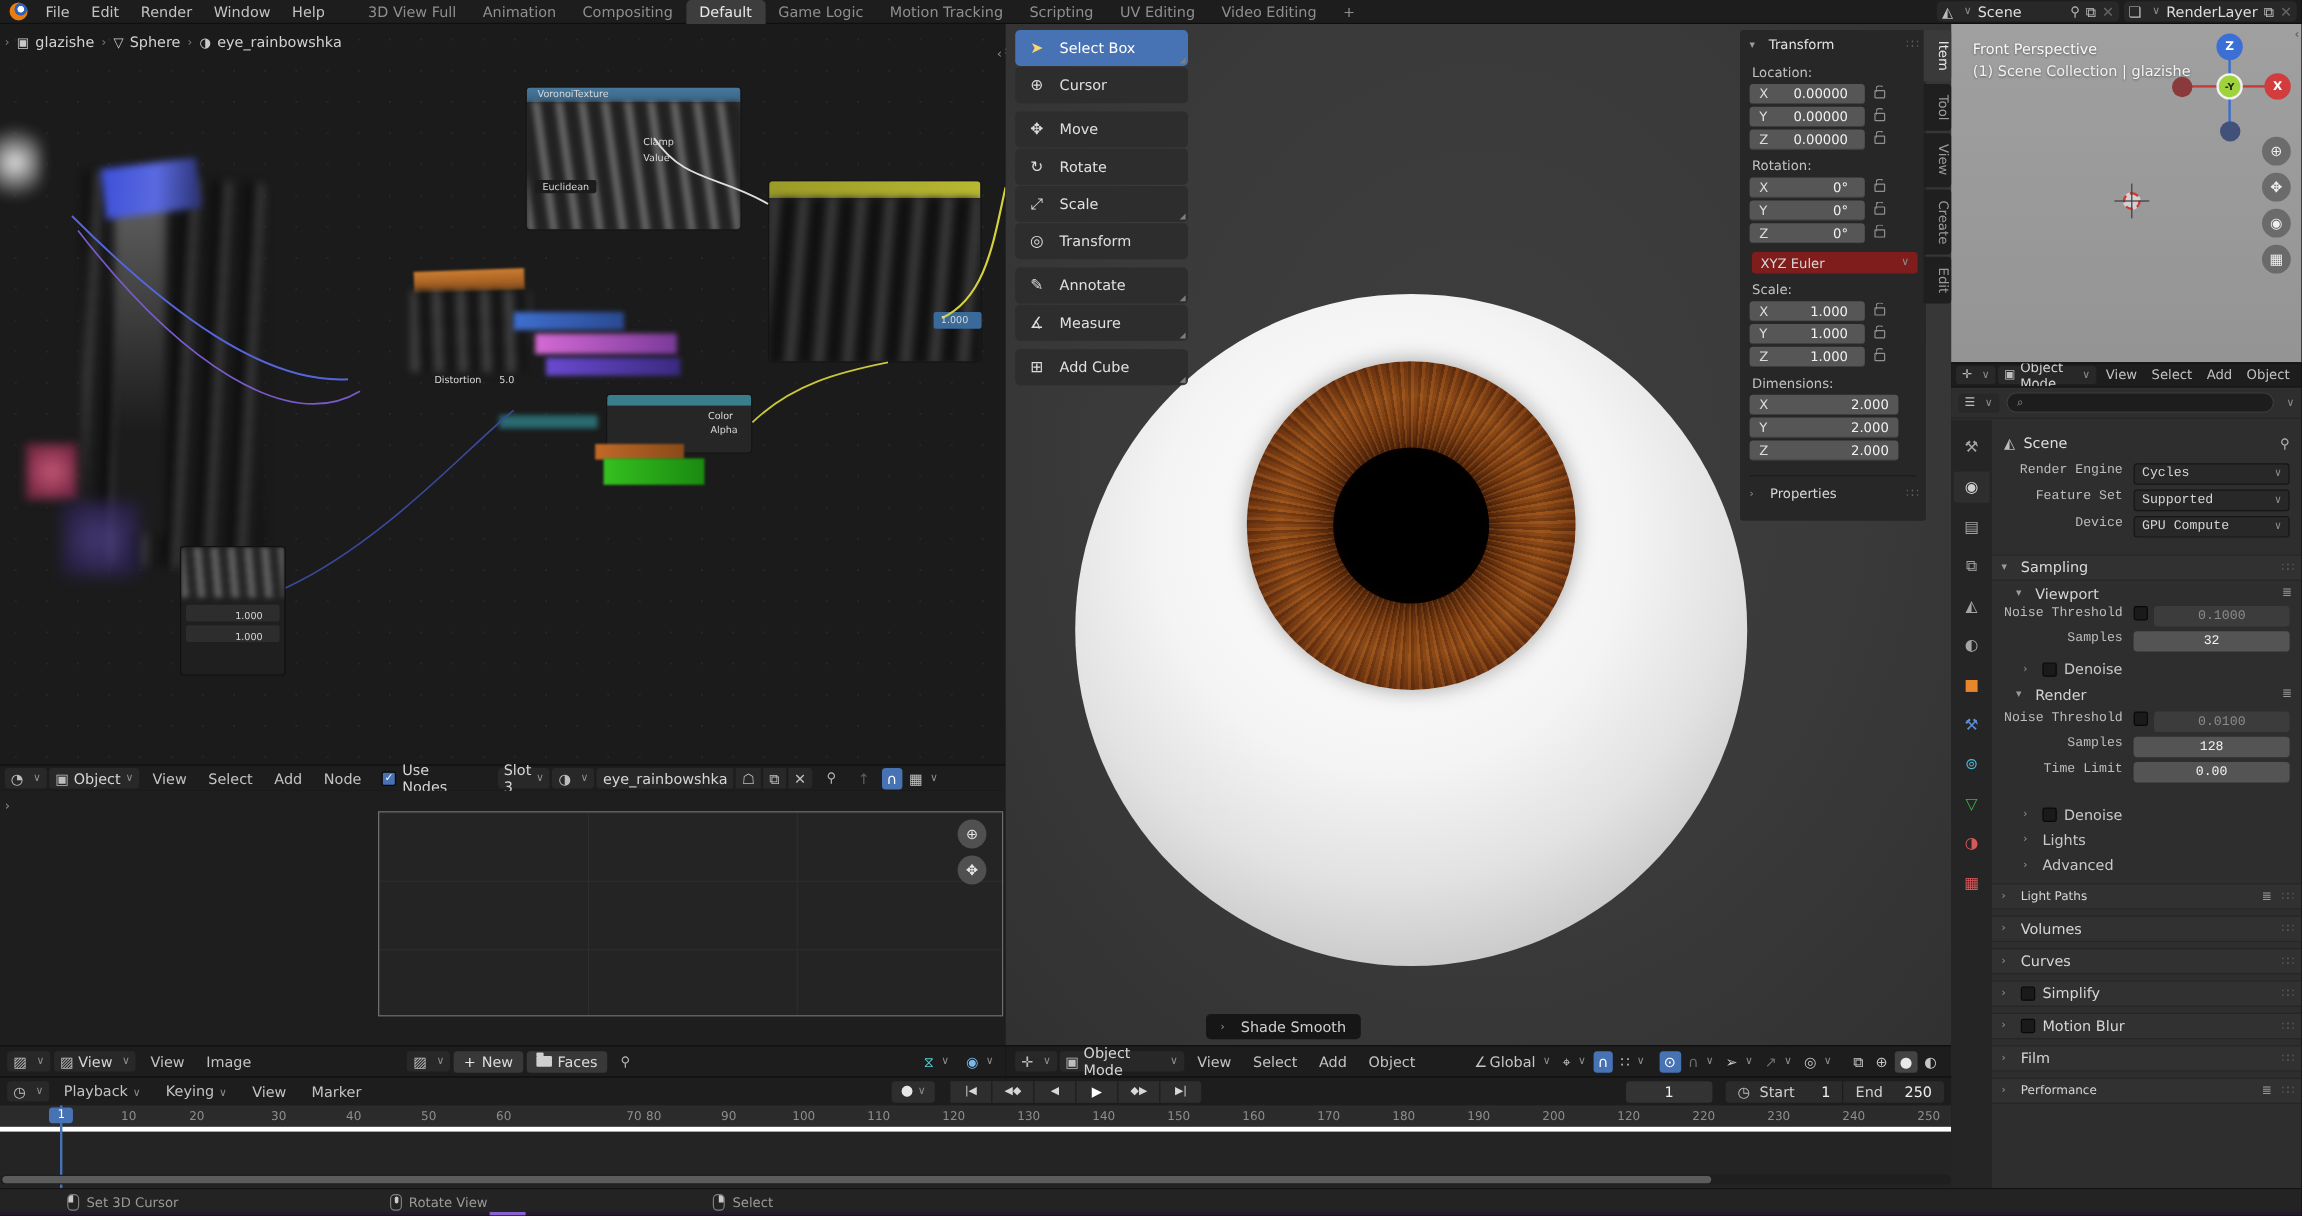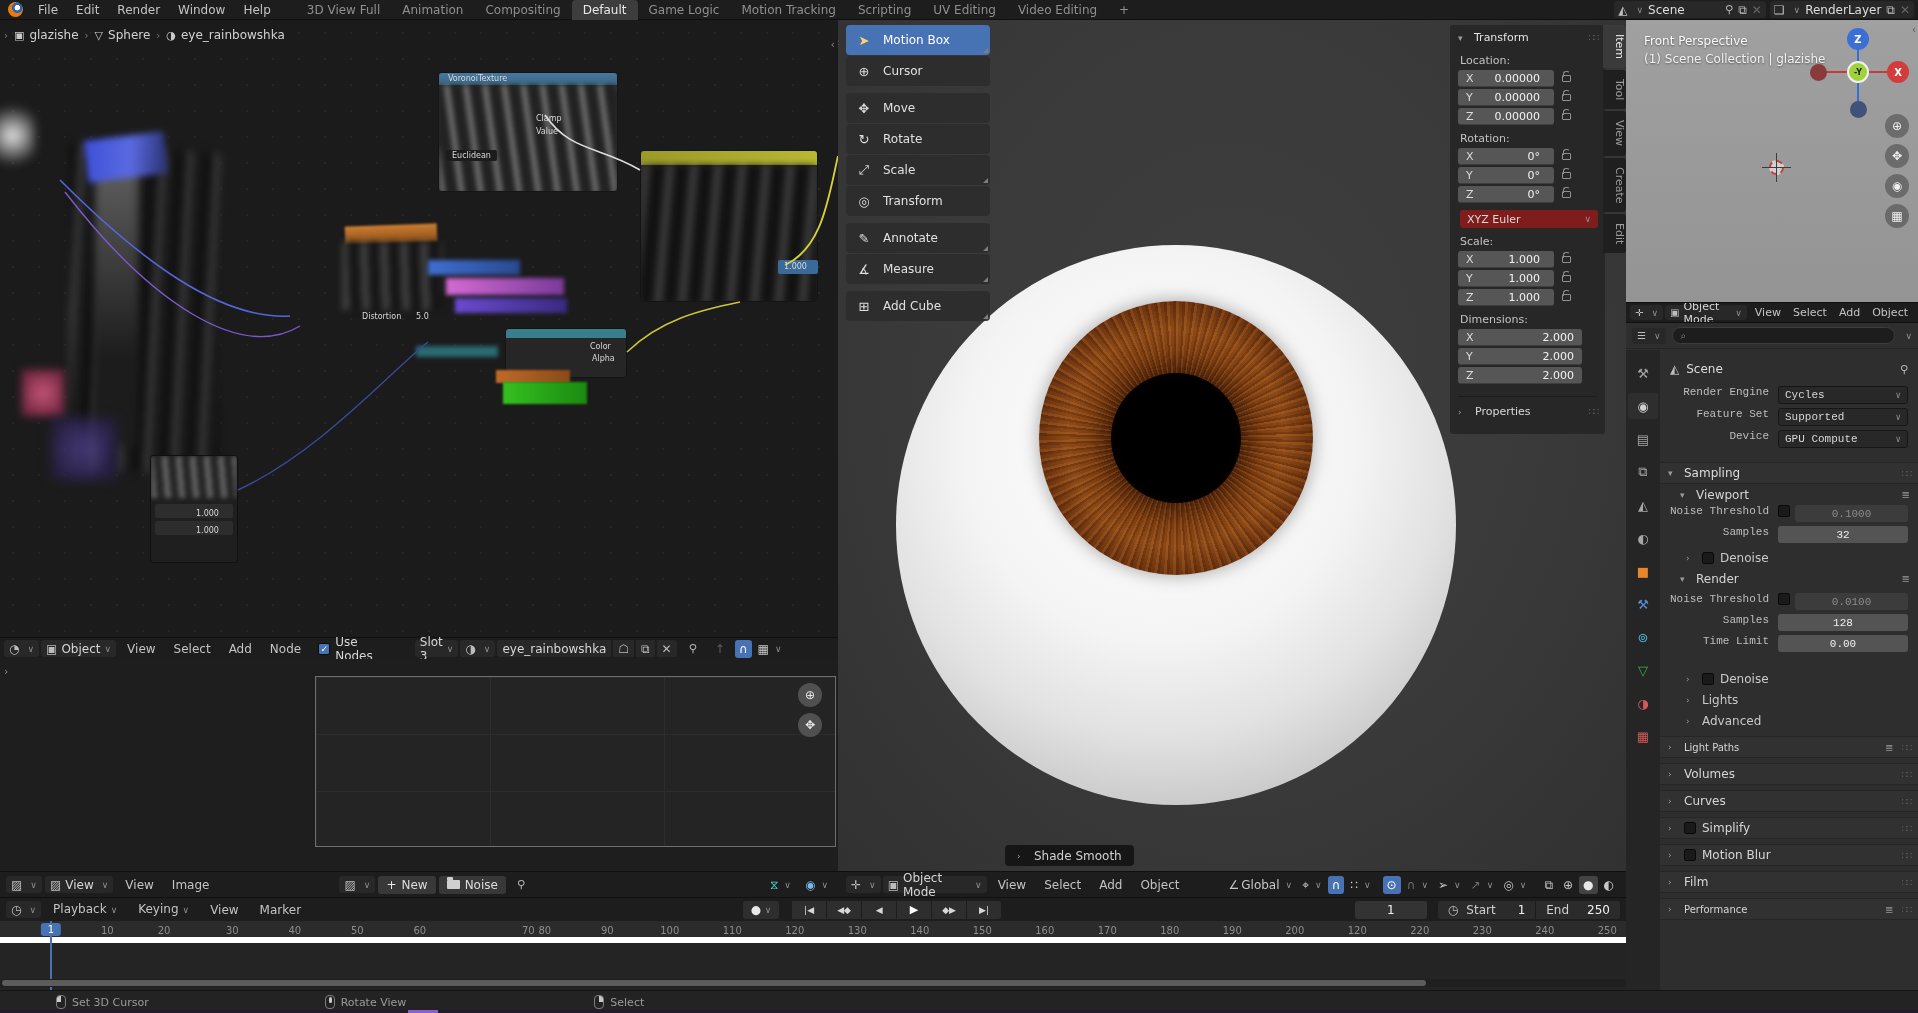--- a/index.html
+++ b/index.html
@@ -182,21 +182,21 @@
   .tbtn.play { color:#fff; font-size:11px; }
   .recbtn { width:36px; height:18px; background:#2e2e2e; border-radius:3px; display:flex; align-items:center;
       justify-content:center; gap:4px; margin-right:12px; color:#e8e8e8; }
   .framebox { margin-left:auto; width:72px; height:18px; background:#333; border-radius:3px; color:#f0f0f0;
       display:flex; align-items:center; justify-content:center; }
   .rangebox { display:flex; margin-left:8px; }
   .rangebox .seg { height:18px; background:#2b2b2b; display:flex; align-items:center; gap:8px; padding:0 10px; color:#cfcfcf; }
   .rangebox .seg:first-child { border-radius:3px 0 0 3px; border-right:1px solid #1c1c1c; }
   .rangebox .seg:last-child { border-radius:0 3px 3px 0; }
   .timeline { left:0; top:921px; width:1626px; height:69px; background:#242424; overflow:hidden; }
-  .ruler { position:absolute; left:0; top:0; width:100%; height:22px; background:#2b2b2b; border-bottom:6px solid #ffffff; }
+  .ruler { position:absolute; left:0; top:0; width:100%; height:22px; background:#2b2b2b; border-bottom:4px solid #ffffff; }
   .rnum { position:absolute; top:4px; transform:translateX(-50%); color:#8d8d8d; font-size:10px; }
   .playhead { position:absolute; left:51px; top:0; width:2px; height:69px; background:#4772b3; transform:translateX(-50%); }
   .phlabel { position:absolute; left:51px; top:2px; transform:translateX(-50%); background:#4772b3; color:#fff;
       border-radius:3px; padding:1px 7px; font-size:10px; }
   .tl-scroll { position:absolute; left:0; bottom:3px; width:100%; height:8px; background:#1f1f1f; border-radius:4px; }
   .tl-thumb { position:absolute; left:2px; top:1px; width:1424px; height:6px; background:#5c5c5c; border-radius:3px; }
 
   
   .statusbar { left:0; top:990px; width:1918px; height:23px; background:#232323; border-top:1px solid #141414;
       display:flex; align-items:center; font-size:11px; color:#9a9a9a; }
@@ -408,21 +408,21 @@
   <span class="hdr-dd" style="margin-left:118px">
       <span class="ico">▨</span>
       <span class="chev">∨</span>
     </span>
   <span class="btn">
       <span style="color:#e8e8e8">+</span>
       <span>New</span>
     </span>
   <span class="btn">
       <span class="folder"></span>
-      <span>Noise</span>
+      <span>Faces</span>
     </span>
   <span class="ico pin" style="margin-left:8px">⚲</span>
   <span style="margin-left:auto;display:flex;gap:6px;align-items:center">
     <span class="iconbtn">
         <span style="color:#5ad0d0">⧖</span>
         <span class="chev">∨</span>
       </span>
     <span class="iconbtn">
         <span style="color:#7ab8e8">◉</span>
         <span class="chev">∨</span>
@@ -435,21 +435,21 @@
   <div class="iris">
     <div class="fibers"></div>
     <div class="pupil"></div>
   </div>
   <span class="vp-collapse">‹</span>
 
   <div class="toolbar">
 
       <div class="tool active corner">
         <span class="tico">➤</span>
-        <span>Motion Box</span>
+        <span>Select Box</span>
       </div>
 
       <div class="tool">
         <span class="tico">⊕</span>
         <span>Cursor</span>
       </div>
 
       <div class="tool gap">
         <span class="tico">✥</span>
         <span>Move</span>

